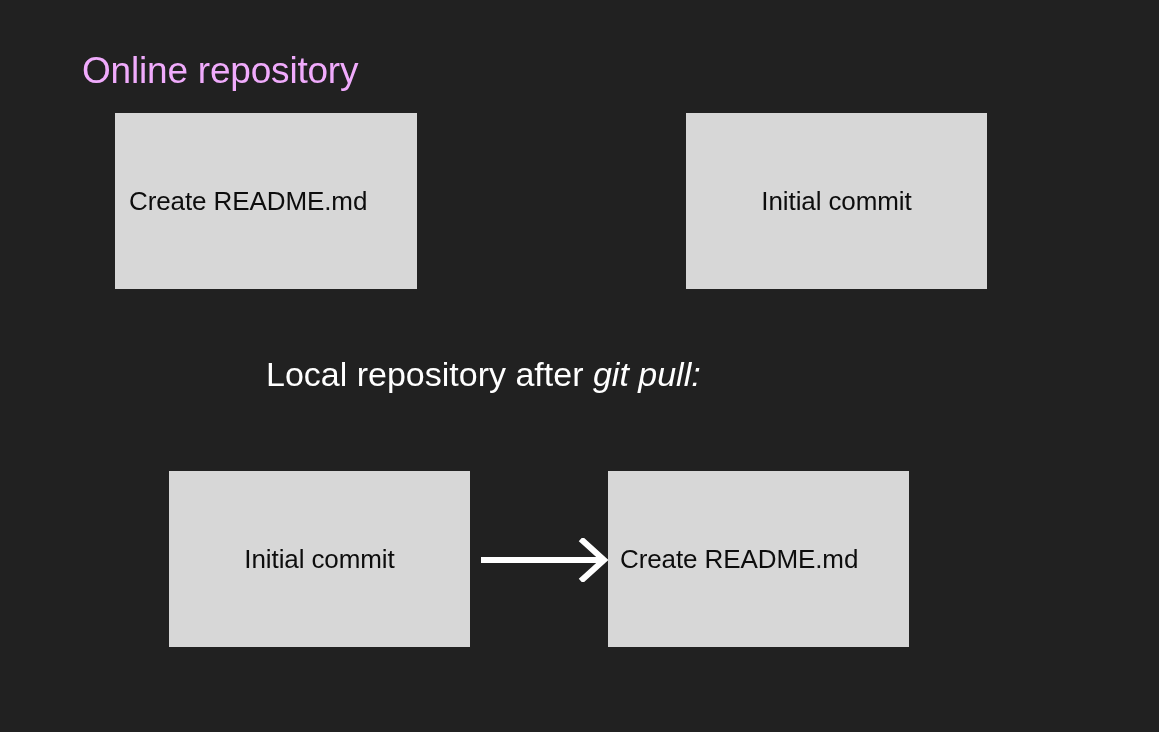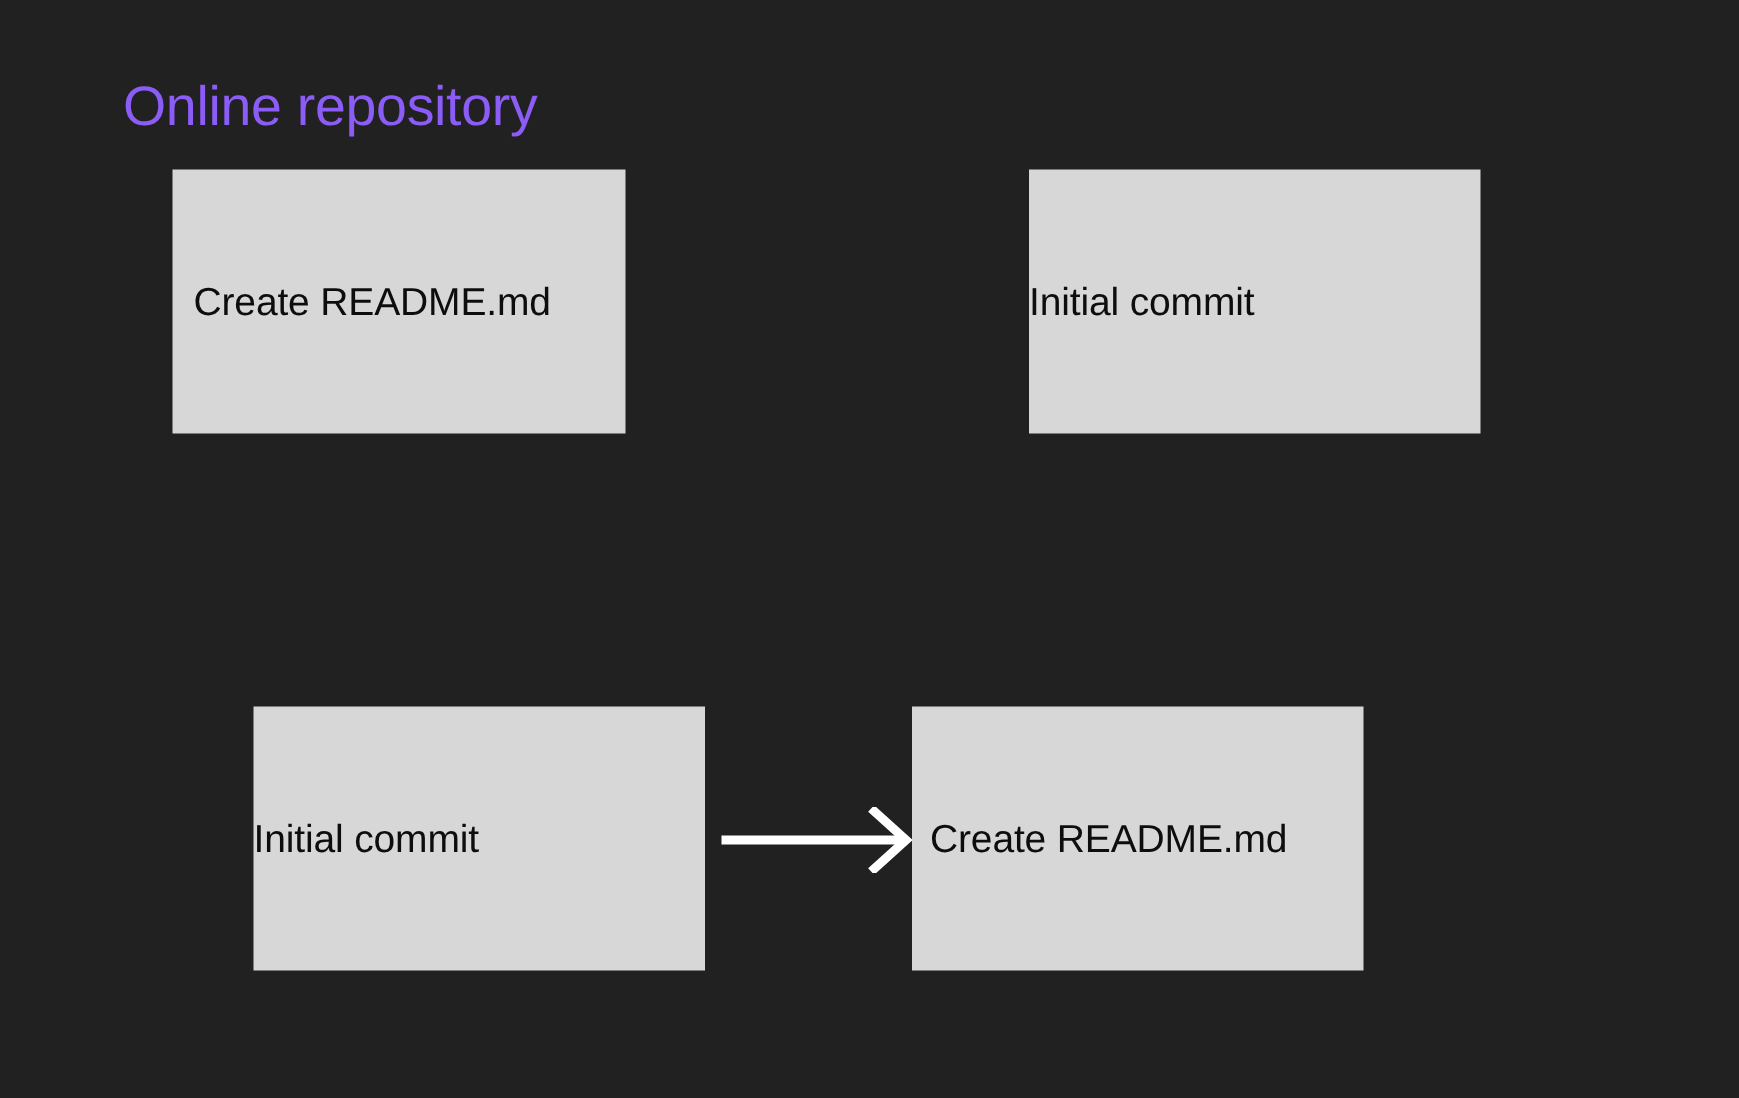--- a/index.html
+++ b/index.html
@@ -13,35 +13,36 @@
     font-family: "Liberation Sans", sans-serif;
     overflow: hidden;
     position: relative;
   }
   .canvas {
     position: absolute;
     inset: 0;
   }
   .section-title {
     position: absolute;
-    color: #8b5cf6;
+    color: #f0abfc;
     font-size: 37px;
     font-weight: 400;
     letter-spacing: -0.2px;
     white-space: nowrap;
     line-height: 1;
   }
   .commit-box {
     position: absolute;
     background: #d7d7d7;
     display: flex;
     align-items: center;
     box-sizing: border-box;
   }
   .commit-box.center {
+    justify-content: center;
   }
   .commit-box.left {
     justify-content: flex-start;
     padding-left: 16px;
   }
   .commit-label {
     color: #0d0d0d;
     font-size: 26px;
     font-weight: 400;
     letter-spacing: -0.1px;
@@ -75,20 +76,23 @@
 
   <div class="commit-box left" style="left:115px; top:113px; width:302px; height:176px; padding-left:14px;">
     <span class="commit-label">Create README.md</span>
   </div>
 
 
   <div class="commit-box center" style="left:686px; top:113px; width:301px; height:176px;">
     <span class="commit-label">Initial commit</span>
   </div>
 
+  <div class="caption" style="left:266px; top:357px;">
+    <span>Local repository after </span><span class="em">git pull:</span>
+  </div>
 
   <div class="commit-box center" style="left:169px; top:471px; width:301px; height:176px;">
     <span class="commit-label">Initial commit</span>
   </div>
 
   <div class="arrow" style="left:478px; top:538px; width:132px; height:44px;">
     <svg width="132" height="44" viewBox="0 0 132 44" fill="none" xmlns="http://www.w3.org/2000/svg">
       <line x1="3" y1="22" x2="124" y2="22" stroke="#ffffff" stroke-width="6"></line>
       <polyline points="105,3 126,22 105,41" stroke="#ffffff" stroke-width="6" fill="none" stroke-linecap="square" stroke-linejoin="miter"></polyline>
     </svg>

